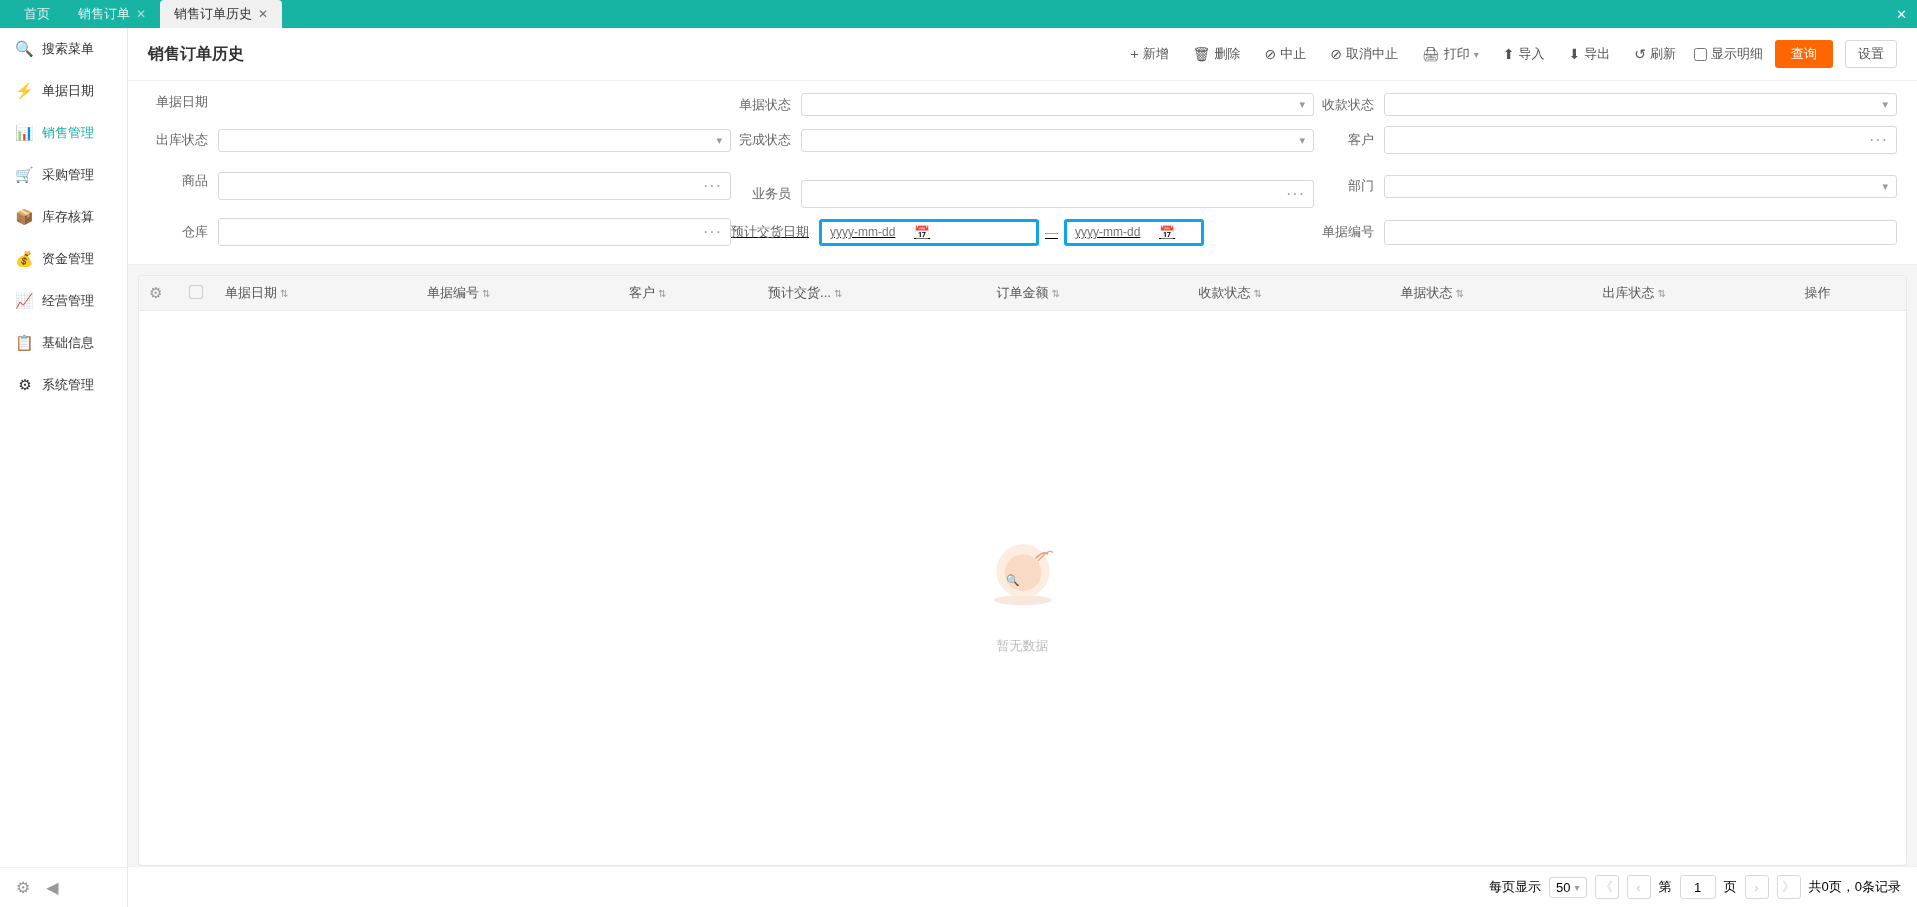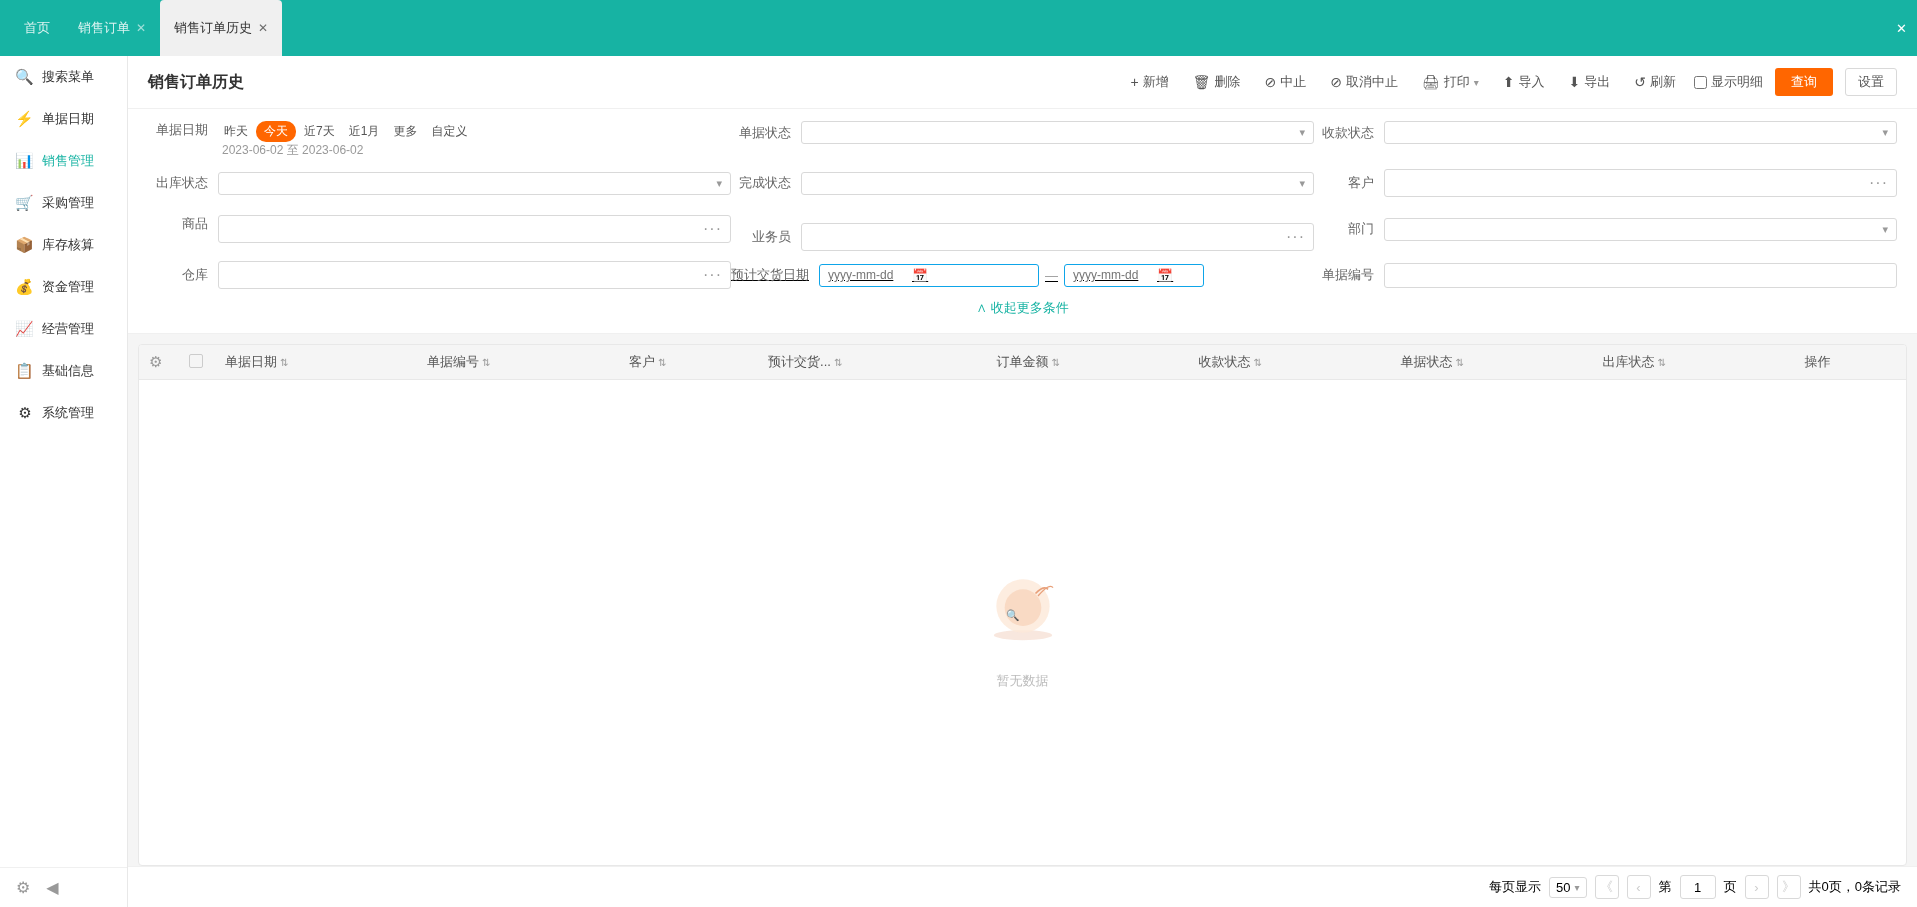--- a/index.html
+++ b/index.html
@@ -1,20 +1,20 @@
 <!DOCTYPE html>
 <html><head>
   <meta charset="utf-8">
   <style>
     * { box-sizing: border-box; margin: 0; padding: 0; font-family: 'Microsoft YaHei', Arial, sans-serif; font-size: 13px; }
     body { display: flex; flex-direction: column; height: 907px; width: 1917px; overflow: hidden; background: #f5f5f5; }
 
     
     .top-bar {
-      height: 56px;
+      height: 28px;
       background: #17b3a3;
       display: flex;
       align-items: center;
       padding: 0 10px;
       flex-shrink: 0;
     }
     .top-bar .close-btn {
       margin-left: auto;
       color: white;
       cursor: pointer;
@@ -306,21 +306,21 @@
       font-size: 13px;
     }
 
     
     .cb { width: 14px; height: 14px; border: 1px solid #ccc; border-radius: 2px; display: inline-block; cursor: pointer; }
     .gear-cell { color: #999; cursor: pointer; font-size: 15px; }
 
     .date-input-group {
       display: flex;
       align-items: center;
-      border: 1px solid #0ea5e9;
+      border: 3px solid #0ea5e9;
       border-radius: 3px;
       background: white;
       padding: 3px 8px;
       gap: 4px;
       min-width: 220px;
     }
     .date-input {
       border: none;
       outline: none;
       color: #999;
@@ -444,31 +444,20 @@
         <button class="btn-default">设置</button>
       </div>
     </div>
 
     <div class="filter-area">
 
       <div style="display:flex;align-items:flex-start;margin-bottom:10px;">
 
         <div style="display:flex;align-items:flex-start;flex:1;">
           <span class="filter-label">单据日期</span>
-          <div style="display:flex;flex-direction:column;">
-            <div class="date-shortcuts">
-              <span class="date-btn">昨天</span>
-              <span class="date-btn active">今天</span>
-              <span class="date-btn">近7天</span>
-              <span class="date-btn">近1月</span>
-              <span class="date-btn">更多</span>
-              <span class="date-btn">自定义</span>
-            </div>
-            <span class="date-range">2023-06-02 至 2023-06-02</span>
-          </div>
         </div>
 
         <div style="display:flex;align-items:center;flex:1;">
           <span class="filter-label">单据状态</span>
           <div class="filter-select" style="flex:1;">
             <span class="filter-select-text"> </span>
             <span class="filter-select-arrow">▾</span>
           </div>
         </div>
 
@@ -550,24 +539,20 @@
           </div>
         </div>
         <div style="display:flex;align-items:center;flex:1;">
           <span class="filter-label">单据编号</span>
           <div style="flex:1;border:1px solid #d9d9d9;border-radius:3px;padding:4px 8px;background:white;">
             <input type="text" style="border: none; outline: none; width: 100%; font-size: 13px;">
           </div>
         </div>
       </div>
 
-      <div class="collapse-row">
-        <span>∧</span>
-        <span>收起更多条件</span>
-      </div>
     </div>
 
     <div class="table-area">
       <div style="overflow-x:auto;flex-shrink:0;">
         <table>
           <thead>
             <tr>
               <th style="width:40px;">
                 <span class="gear-cell">⚙</span>
               </th>

